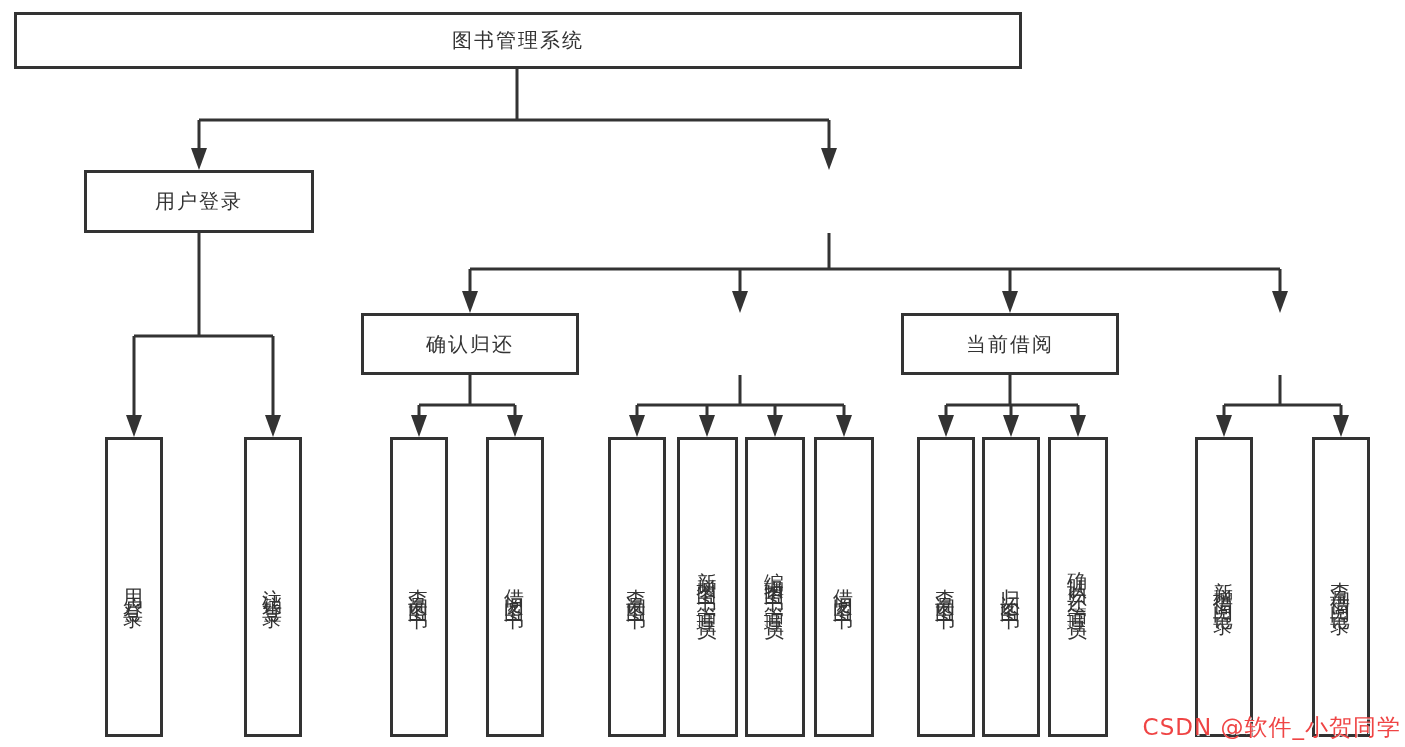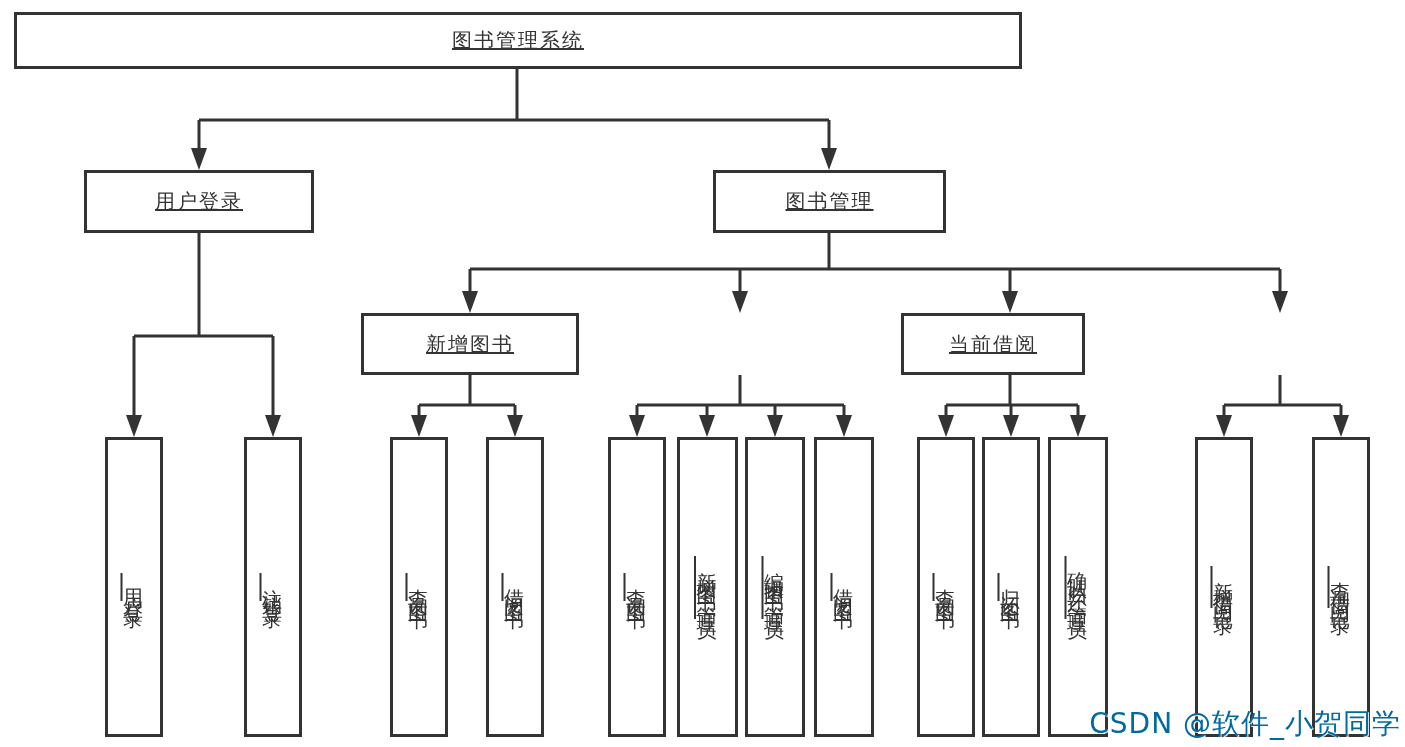--- a/index.html
+++ b/index.html
@@ -20,34 +20,33 @@
     display: flex;
     align-items: center;
     justify-content: center;
     color: #333333;
   }
   .node span {
     font-size: 20px;
     letter-spacing: 2px;
     white-space: nowrap;
     color: #333333;
-    text-decoration: underline;
   }
   .node.v span {
     writing-mode: vertical-rl;
     text-orientation: mixed;
     letter-spacing: 7px;
   }
   .watermark {
     position: absolute;
     right: 4px;
     bottom: 4px;
-    font-size: 28px;
+    font-size: 23px;
     letter-spacing: 1px;
-    color: #0369a1;
+    color: #ef4444;
     text-shadow: 1px 1px 0 rgba(255,255,255,0.85);
     z-index: 5;
     white-space: nowrap;
   }
 </style>
 </head>
 <body>
 
 <div class="canvas">
 
@@ -84,28 +83,25 @@
     </g>
   </svg>
 
   <div class="node h" style="left:14px;top:12px;width:1008px;height:57px">
     <span>图书管理系统</span>
   </div>
 
   <div class="node h" style="left:84px;top:170px;width:230px;height:63px">
     <span>用户登录</span>
   </div>
-  <div class="node h" style="left:713px;top:170px;width:233px;height:63px">
-    <span>图书管理</span>
-  </div>
 
   <div class="node h" style="left:361px;top:313px;width:218px;height:62px">
-    <span>新增图书</span>
+    <span>确认归还</span>
   </div>
-  <div class="node h" style="left:901px;top:313px;width:184px;height:62px">
+  <div class="node h" style="left:901px;top:313px;width:218px;height:62px">
     <span>当前借阅</span>
   </div>
 
   <div class="node v" style="left:105px;top:437px;width:58px;height:300px">
     <span>用户登录</span>
   </div>
   <div class="node v" style="left:244px;top:437px;width:58px;height:300px">
     <span>注销登录</span>
   </div>
 

